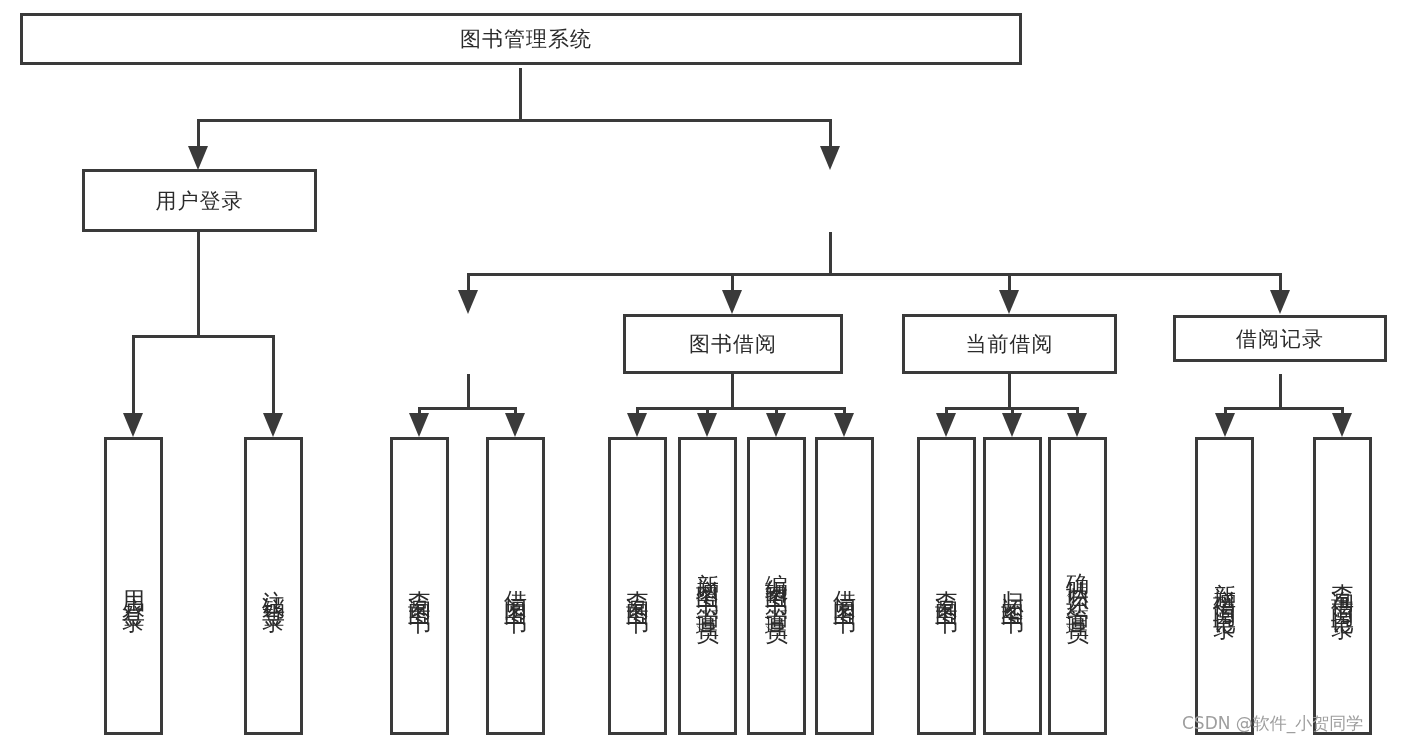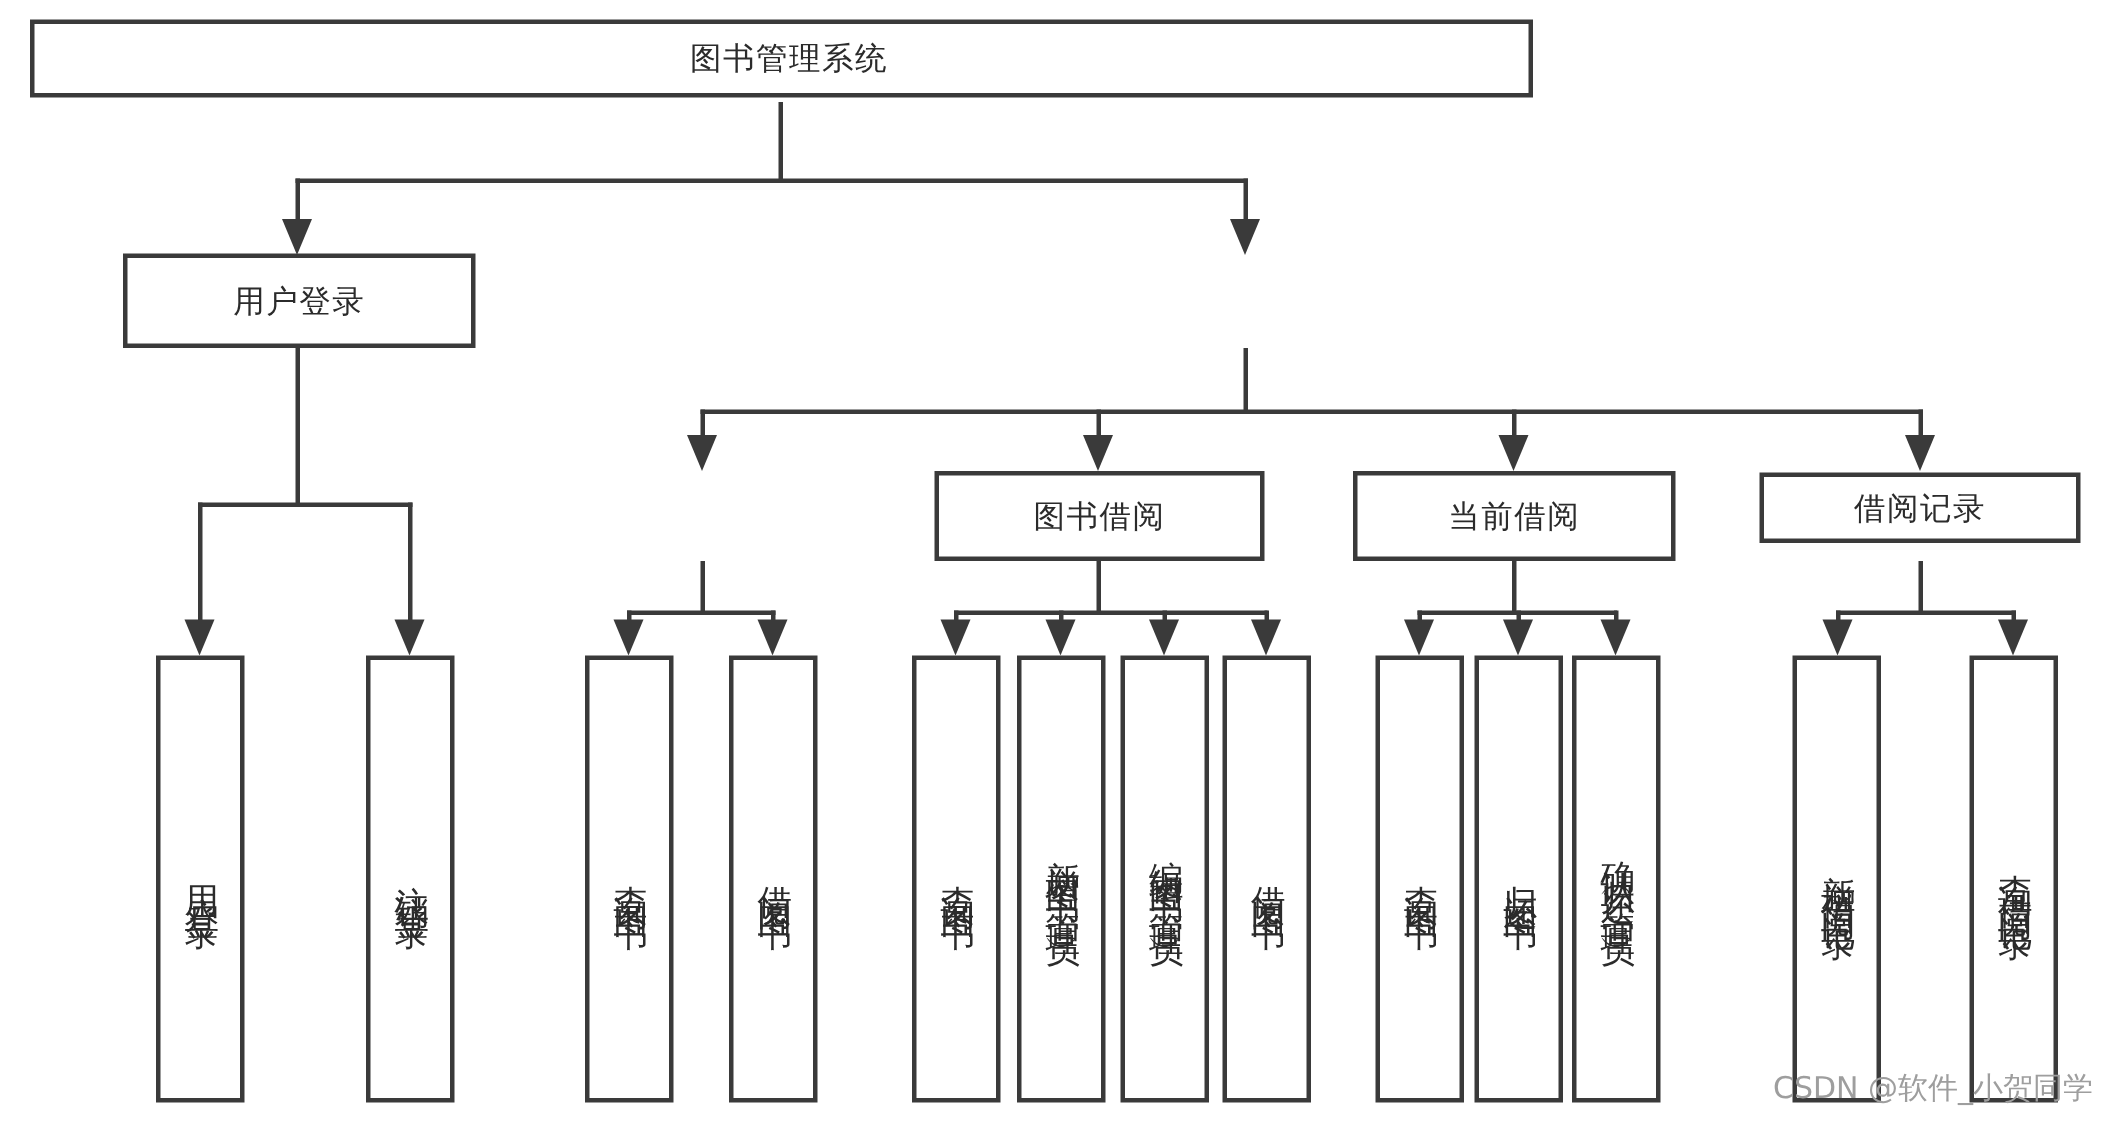--- a/index.html
+++ b/index.html
@@ -51,21 +51,21 @@
   .ah{
     position:absolute;
     width:0;height:0;
     border-left:10px solid transparent;
     border-right:10px solid transparent;
     border-top:24px solid var(--line);
   }
   .watermark{
     position:absolute;
     left:1182px;top:712px;
-    font-size:20px;
+    font-size:17px;
     color:var(--watermark);
     white-space:nowrap;
     z-index:50;
   }
 </style>
 </head>
 <body>
 
 <div class="canvas">
 

